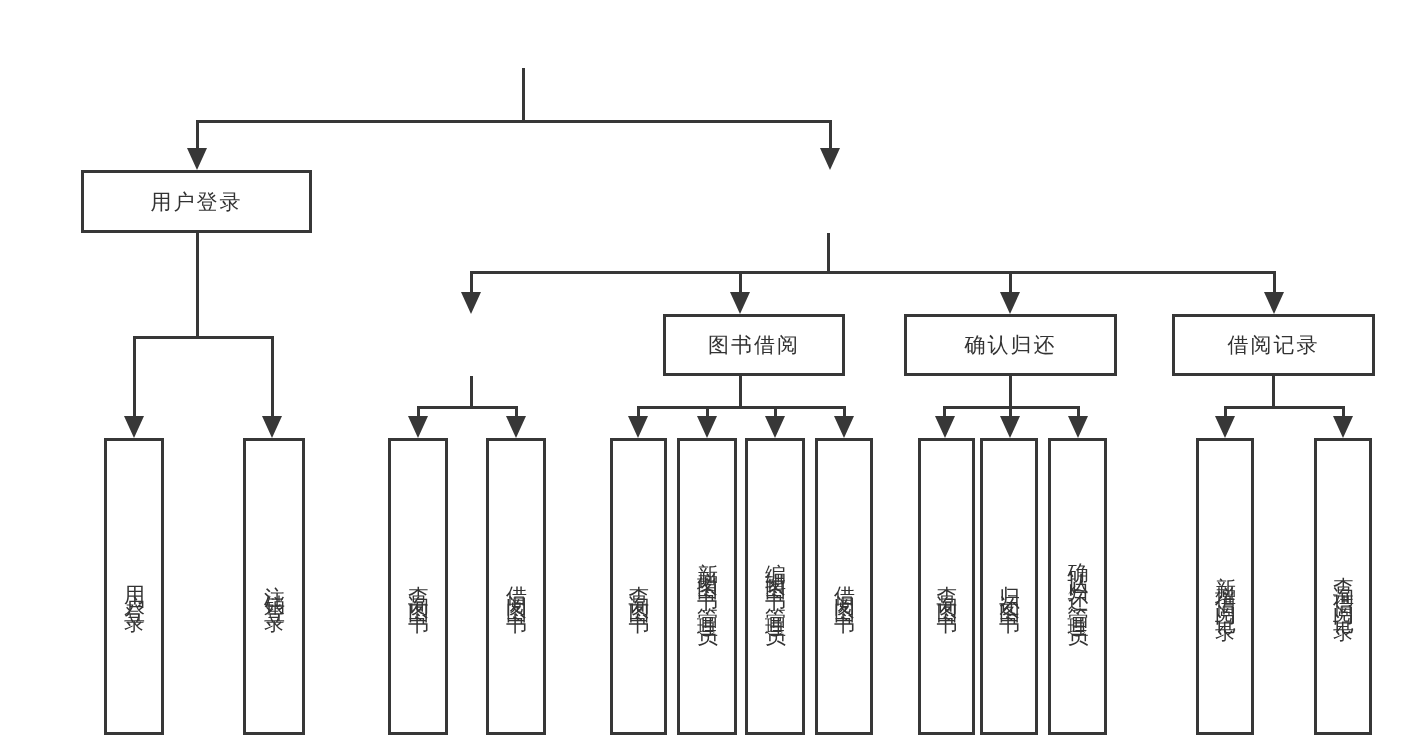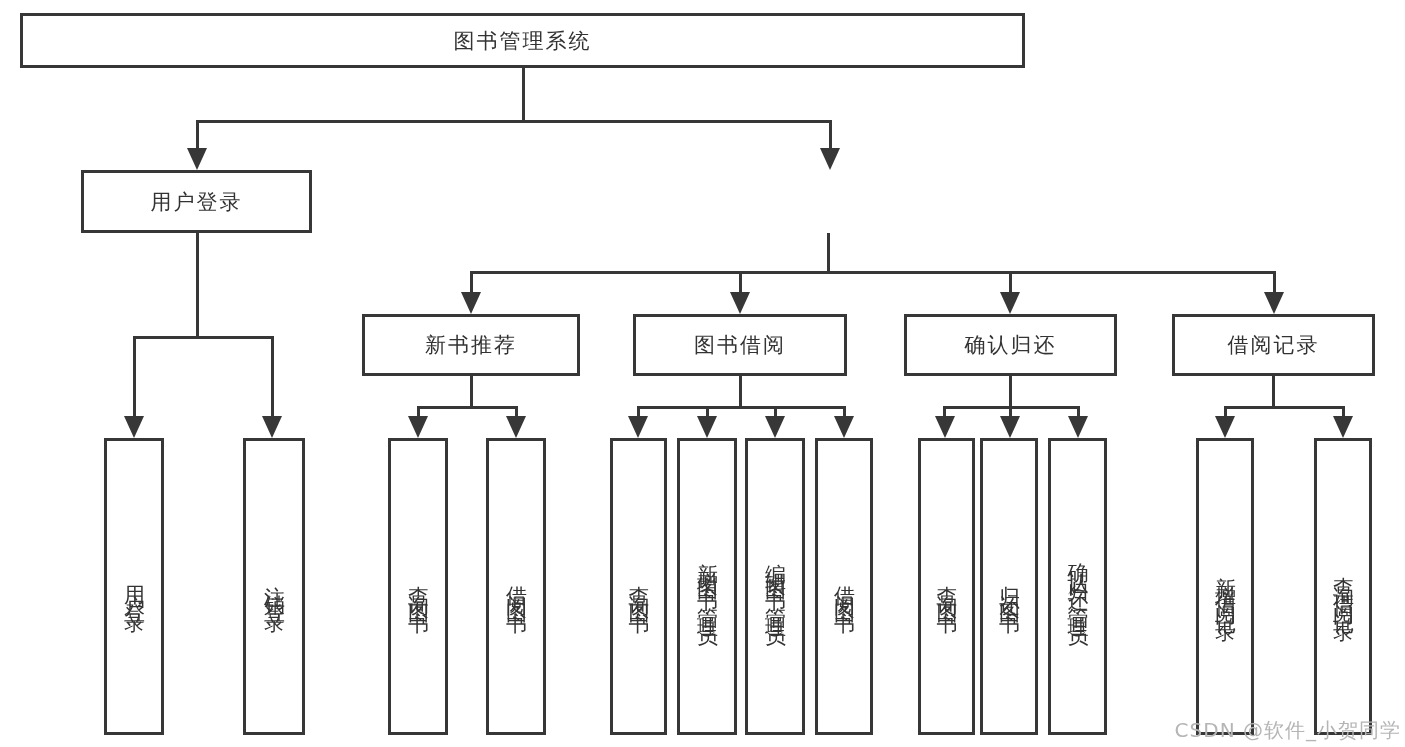--- a/index.html
+++ b/index.html
@@ -56,32 +56,26 @@
     letter-spacing: 1px;
     color: var(--watermark);
     white-space: nowrap;
   }
 </style>
 </head>
 <body>
 
 <div class="canvas">
 
-  <div class="box" style="left:20px;top:13px;width:1005px;height:55px">
-    <span class="hlabel">图书管理系统</span>
-  </div>
 
   <div class="box" style="left:81px;top:170px;width:231px;height:63px">
     <span class="hlabel">用户登录</span>
   </div>
 
-  <div class="box" style="left:362px;top:314px;width:218px;height:62px">
-    <span class="hlabel">新书推荐</span>
-  </div>
-  <div class="box" style="left:633px;top:314px;width:214px;height:62px">
+  <div class="box" style="left:663px;top:314px;width:182px;height:62px">
     <span class="hlabel">图书借阅</span>
   </div>
   <div class="box" style="left:904px;top:314px;width:213px;height:62px">
     <span class="hlabel">确认归还</span>
   </div>
   <div class="box" style="left:1172px;top:314px;width:203px;height:62px">
     <span class="hlabel">借阅记录</span>
   </div>
 
   <div class="box" style="left:104px;top:438px;width:60px;height:297px">
@@ -190,15 +184,14 @@
 
   <div>
     <div class="l" style="left:1271.5px;top:376px;width:3px;height:30px"></div>
     <div class="l" style="left:1223.5px;top:406px;width:121px;height:3px"></div>
     <div class="l" style="left:1223.5px;top:406px;width:3px;height:10px"></div>
     <div class="ah" style="left:1215px;top:416px"></div>
     <div class="l" style="left:1341.5px;top:406px;width:3px;height:10px"></div>
     <div class="ah" style="left:1333px;top:416px"></div>
   </div>
 
-  <div class="watermark">CSDN @软件_小贺同学</div>
 
 </div>
 
 </body></html>

